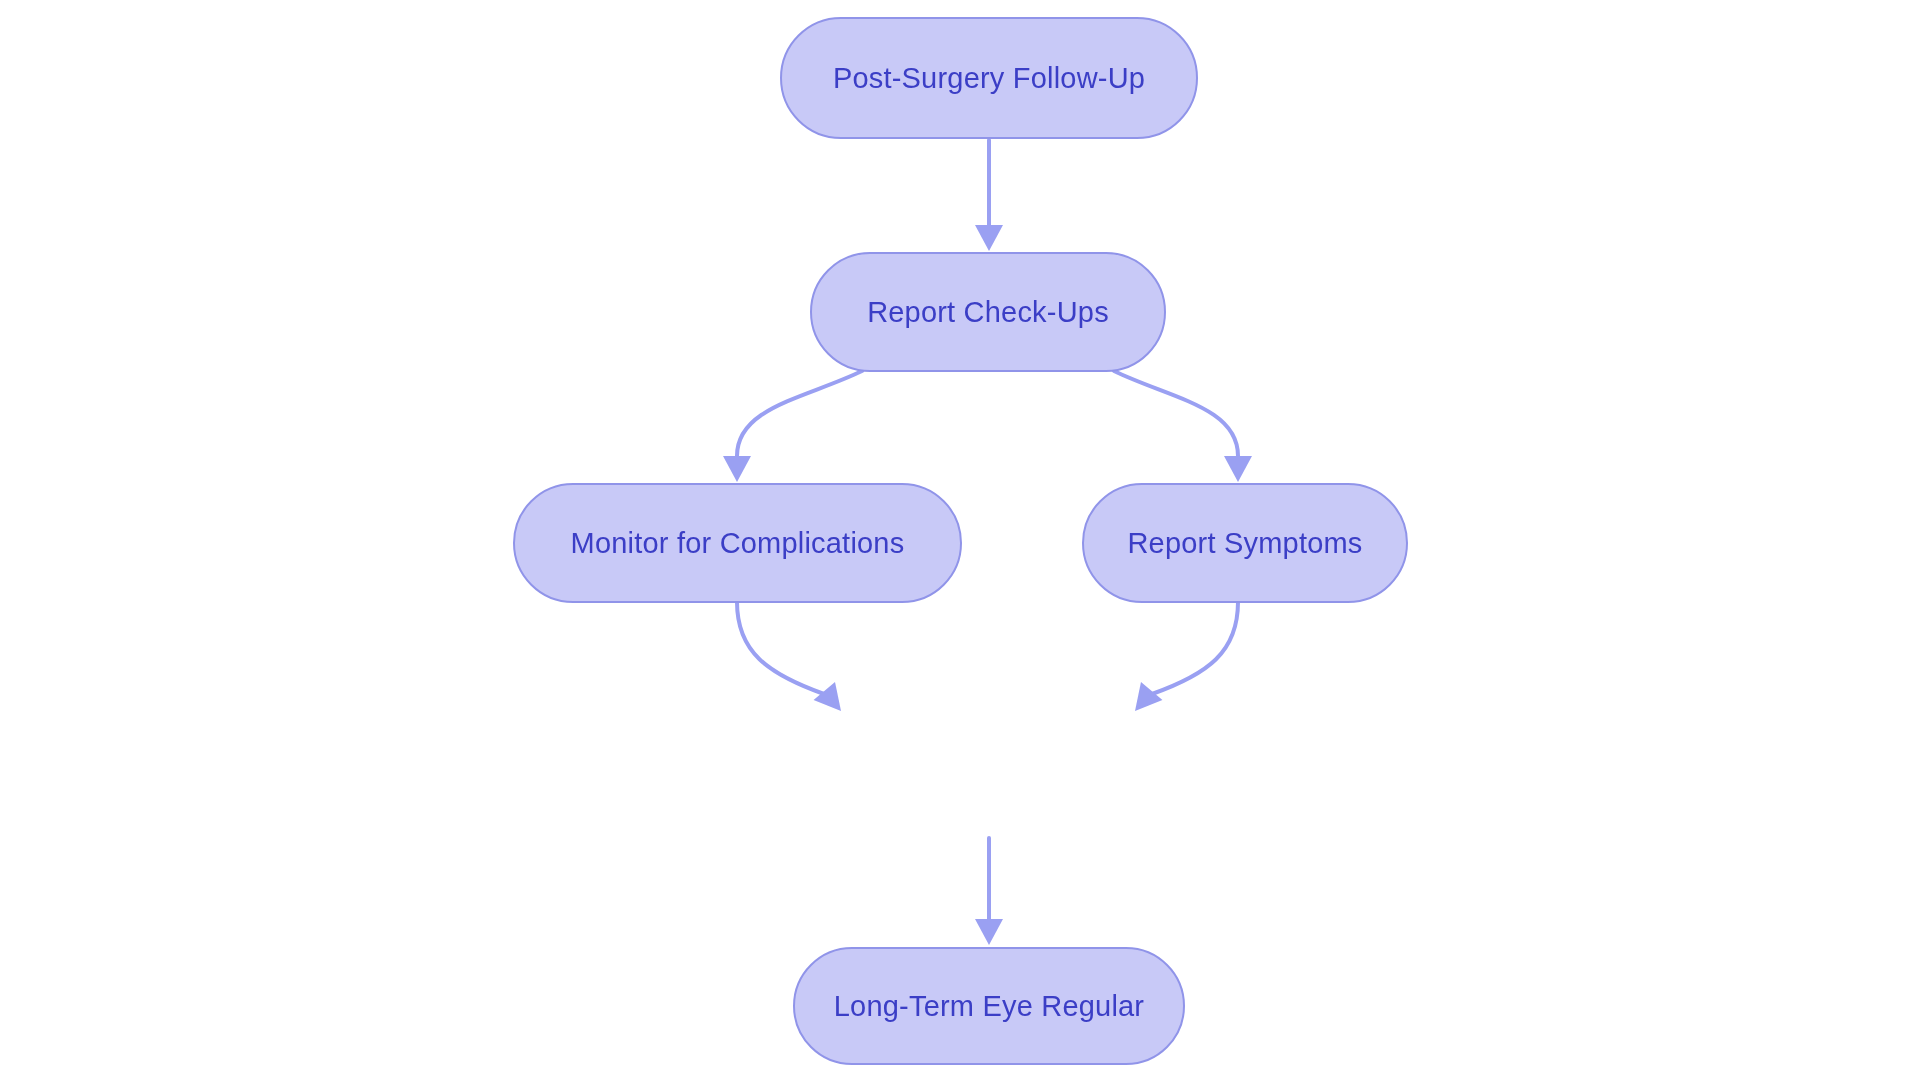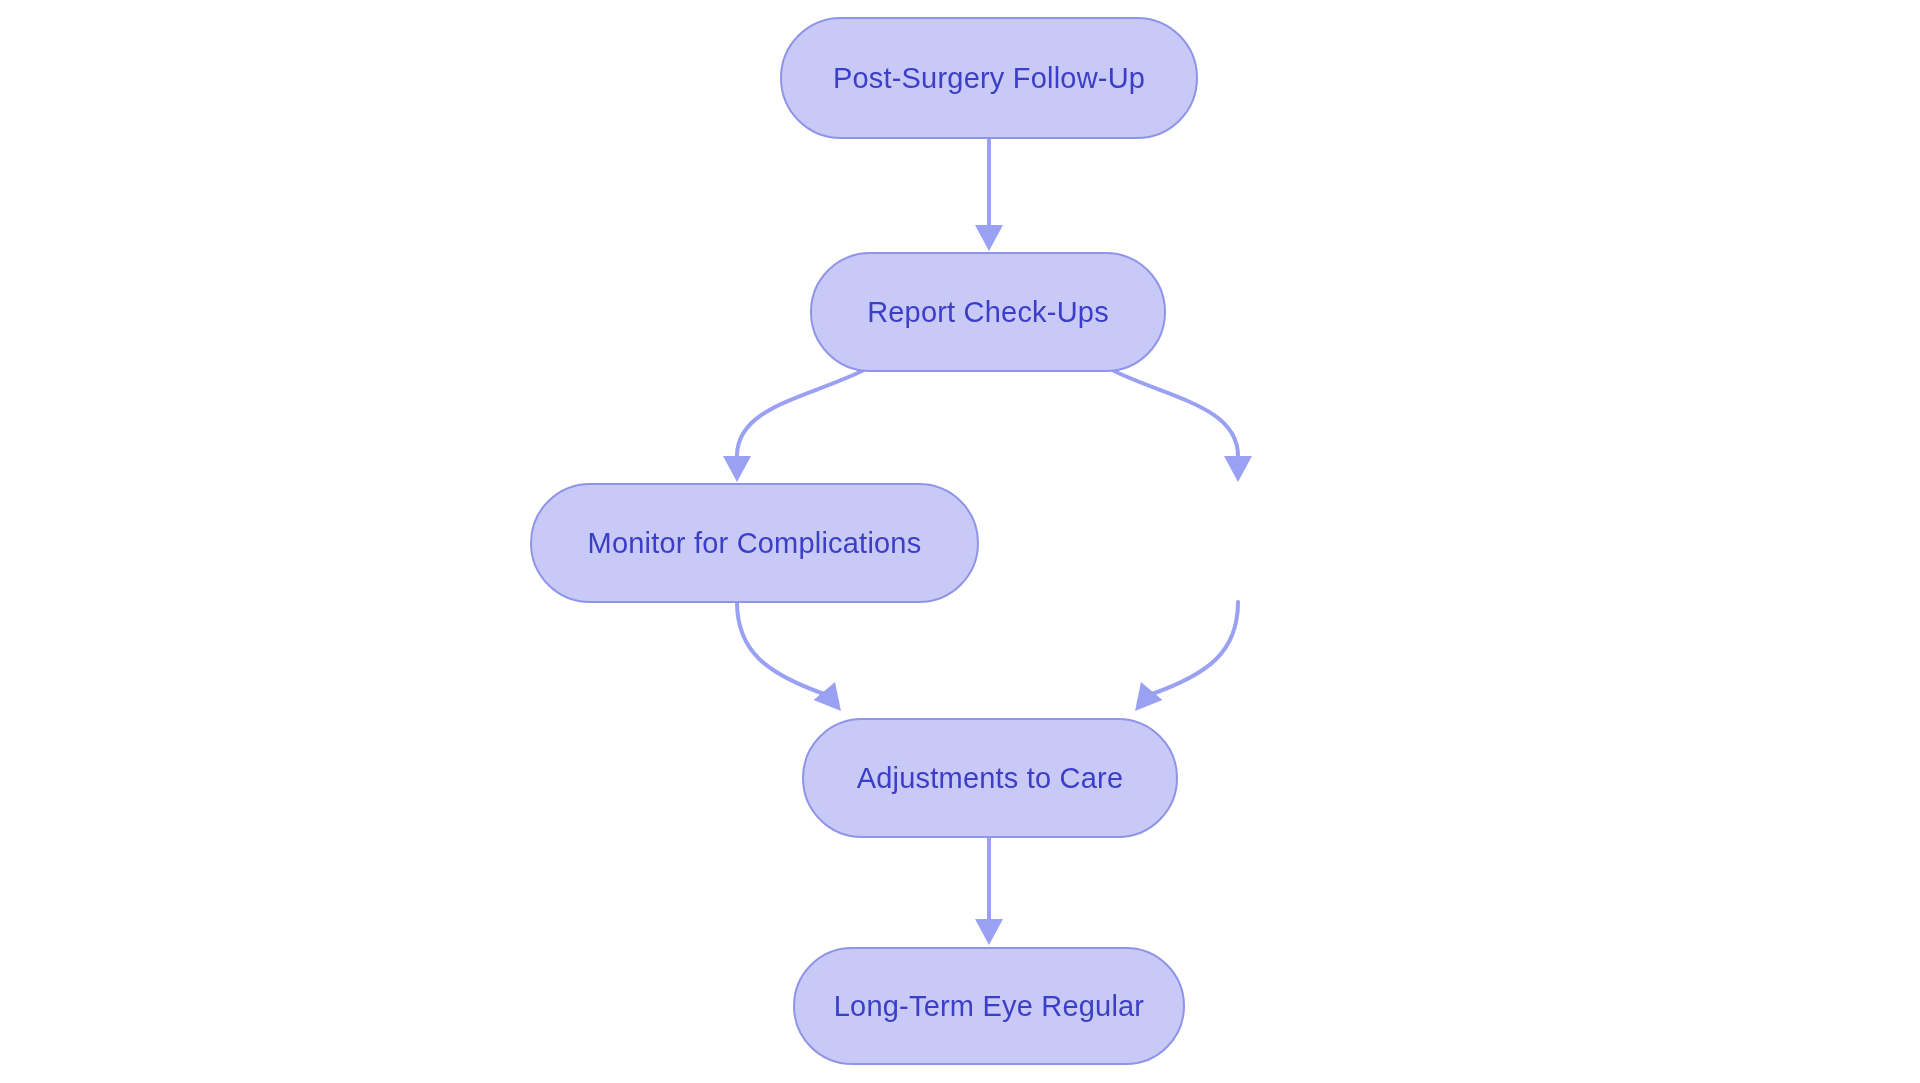--- a/index.html
+++ b/index.html
@@ -49,21 +49,21 @@
     border-radius: 999px;
     color: var(--node-text);
     font-size: 29px;
     font-weight: 500;
     letter-spacing: 0.2px;
     white-space: nowrap;
     text-align: center;
   }
   .node-1 { left: 780px;  top: 17px;  width: 418px; height: 122px; }
   .node-2 { left: 810px;  top: 252px; width: 356px; height: 120px; }
-  .node-3 { left: 530px;  top: 483px; width: 449px; height: 120px; }
+  .node-3 { left: 513px;  top: 483px; width: 449px; height: 120px; }
   .node-4 { left: 1082px; top: 483px; width: 326px; height: 120px; }
   .node-5 { left: 802px;  top: 718px; width: 376px; height: 120px; }
   .node-6 { left: 793px;  top: 947px; width: 392px; height: 118px; }
 </style>
 </head>
 <body>
 
 <div class="canvas">
 
   <svg class="edges" viewBox="0 0 1920 1083" xmlns="http://www.w3.org/2000/svg" aria-hidden="true">
@@ -104,22 +104,22 @@
   </div>
 
   <div class="node node-2">
     <span>Report Check-Ups</span>
   </div>
 
   <div class="node node-3">
     <span>Monitor for Complications</span>
   </div>
 
+  <div class="node node-4">
+    <span>Report Symptoms</span>
+  </div>
 
-  <div class="node node-5">
-    <span>Adjustments to Care</span>
-  </div>
 
   <div class="node node-6">
     <span>Long-Term Eye Regular</span>
   </div>
 
 </div>
 
 </body></html>

